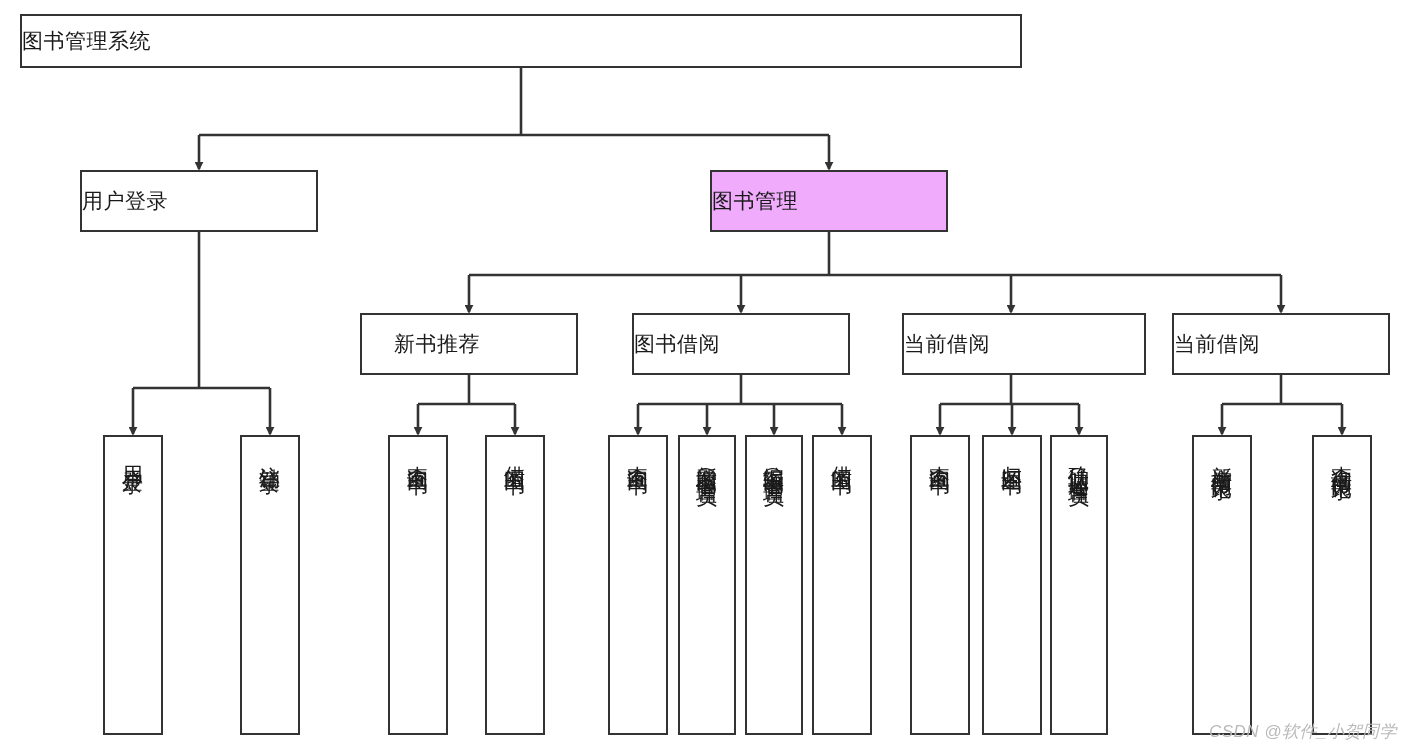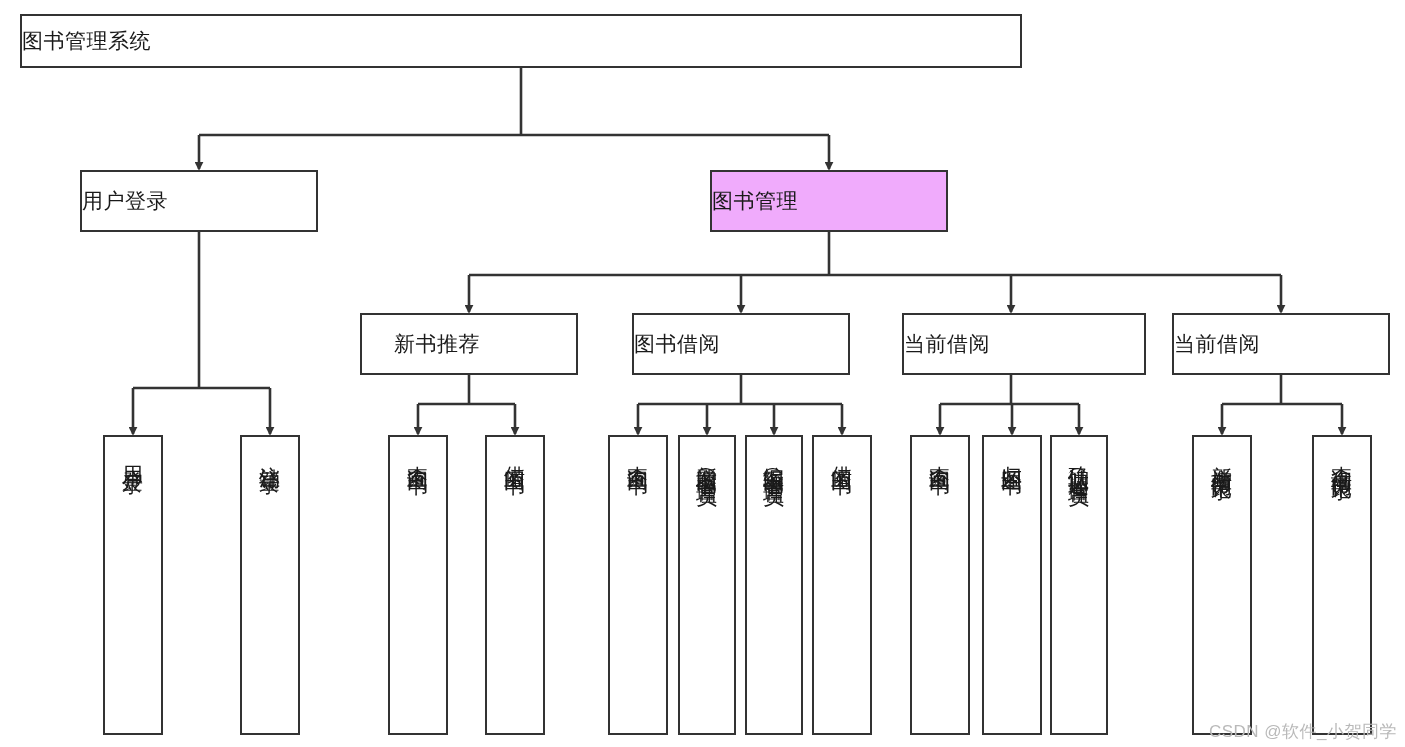--- a/index.html
+++ b/index.html
@@ -57,20 +57,21 @@
   }
   #watermark {
     position: absolute;
     right: 8px;
     bottom: 4px;
     font-size: 17px;
     color: #b9b9b9;
     white-space: nowrap;
     letter-spacing: 0.5px;
     pointer-events: none;
+    font-style: italic;
   }
 </style>
 </head>
 <body>
 
 <div id="canvas">
 
   <svg id="edges" viewBox="0 0 1405 747" xmlns="http://www.w3.org/2000/svg">
       <defs>
         <marker id="arrow" markerWidth="9" markerHeight="9" refX="7.2" refY="4.5" orient="auto" markerUnits="userSpaceOnUse">

